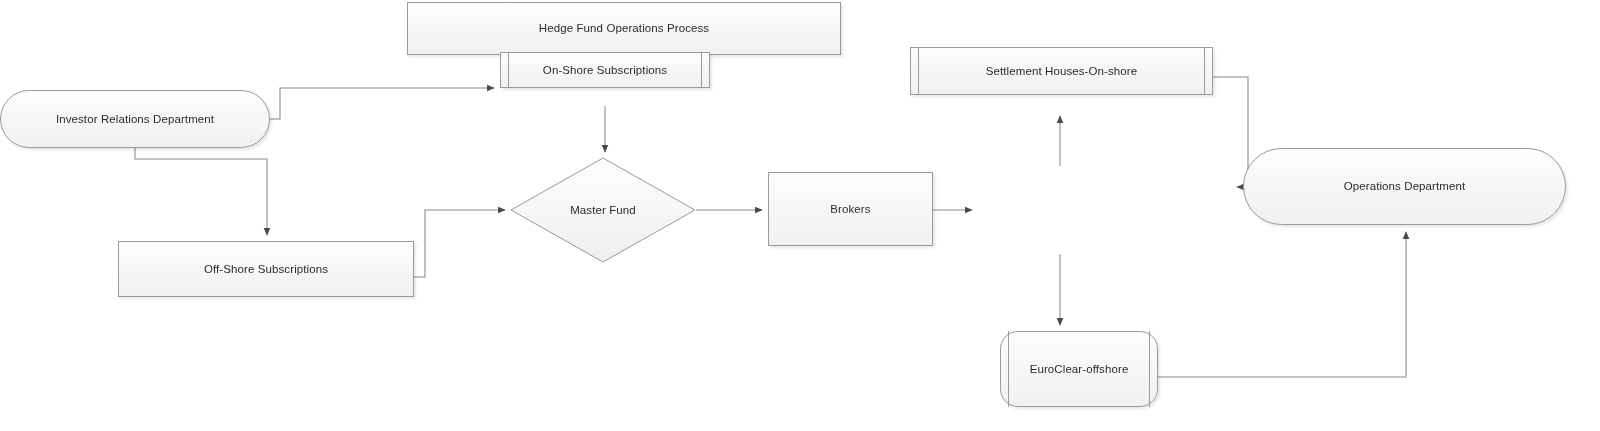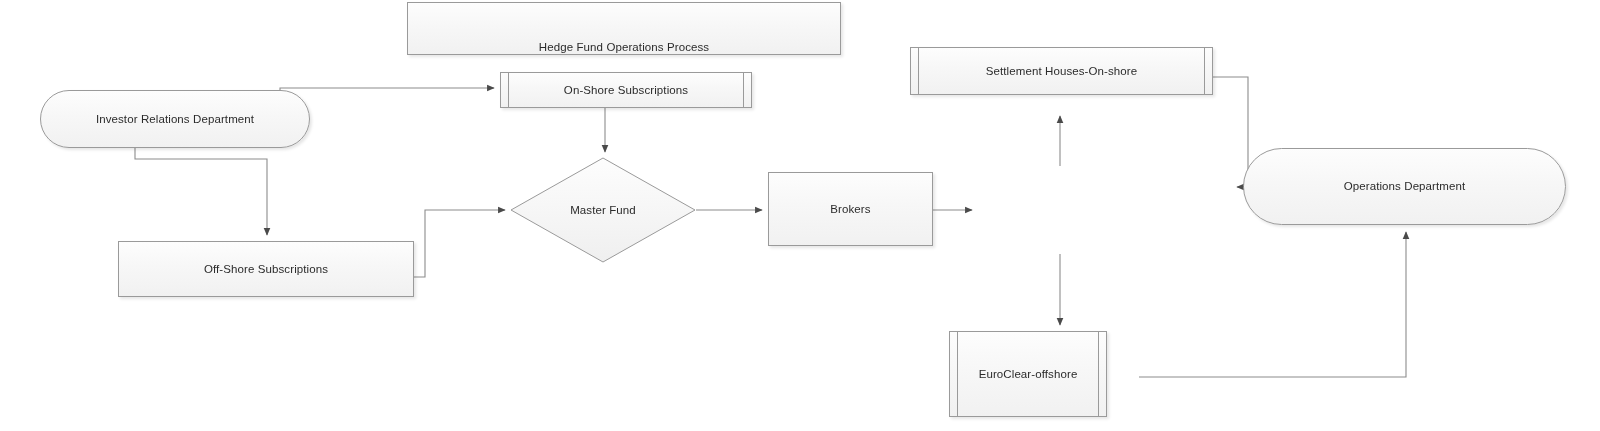--- a/index.html
+++ b/index.html
@@ -45,21 +45,20 @@
     border: 1px solid #9a9a9a;
     box-shadow: 2px 2px 3px rgba(0,0,0,0.10);
   }
   .node .lbl {
     padding: 0 8px;
     pointer-events: none;
   }
   
   .banner {
     font-size: 11.5px;
-    align-items: flex-end;
   }
   
   .stadium {
     border-radius: 999px;
   }
   
   .predef::before,
   .predef::after {
     content: "";
     position: absolute;
@@ -133,25 +132,25 @@
       <path d="M 1213 77 L 1248 77 L 1248 187 L 1237 187" marker-end="url(#arrow)"></path>
 
       <path d="M 1139 377 L 1406 377 L 1406 232" marker-end="url(#arrow)"></path>
     </g>
   </svg>
 
   <div class="node banner" style="left:407px; top:2px; width:434px; height:53px;">
     <span class="lbl">Hedge Fund Operations Process</span>
   </div>
 
-  <div class="node stadium" style="left:0px; top:90px; width:270px; height:58px;margin-left:40px;">
+  <div class="node stadium" style="left:0px; top:90px; width:270px; height:58px;">
     <span class="lbl">Investor Relations Department</span>
   </div>
 
-  <div class="node predef" style="left:500px; top:72px; width:252px; height:36px;">
+  <div class="node predef" style="left:500px; top:52px; width:210px; height:36px;">
     <span class="lbl">On-Shore Subscriptions</span>
   </div>
 
   <div class="node predef" style="left:910px; top:47px; width:303px; height:48px;">
     <span class="lbl">Settlement Houses-On-shore</span>
   </div>
 
   <div class="node" style="left:118px; top:241px; width:296px; height:56px;">
     <span class="lbl">Off-Shore Subscriptions</span>
   </div>
@@ -165,17 +164,17 @@
 
   <div class="node" style="left:768px; top:172px; width:165px; height:74px;">
     <span class="lbl">Brokers</span>
   </div>
 
 
   <div class="node stadium" style="left:1243px; top:148px; width:323px; height:77px;justify-content:center;">
     <span class="lbl">Operations Department</span>
   </div>
 
-  <div class="node predef" style="left:949px; top:331px; width:158px; height:86px;">
+  <div class="node predef" style="left:1000px; top:331px; width:158px; height:76px;border-radius:18px;">
     <span class="lbl">EuroClear-offshore</span>
   </div>
 
 </div>
 
 </body></html>

